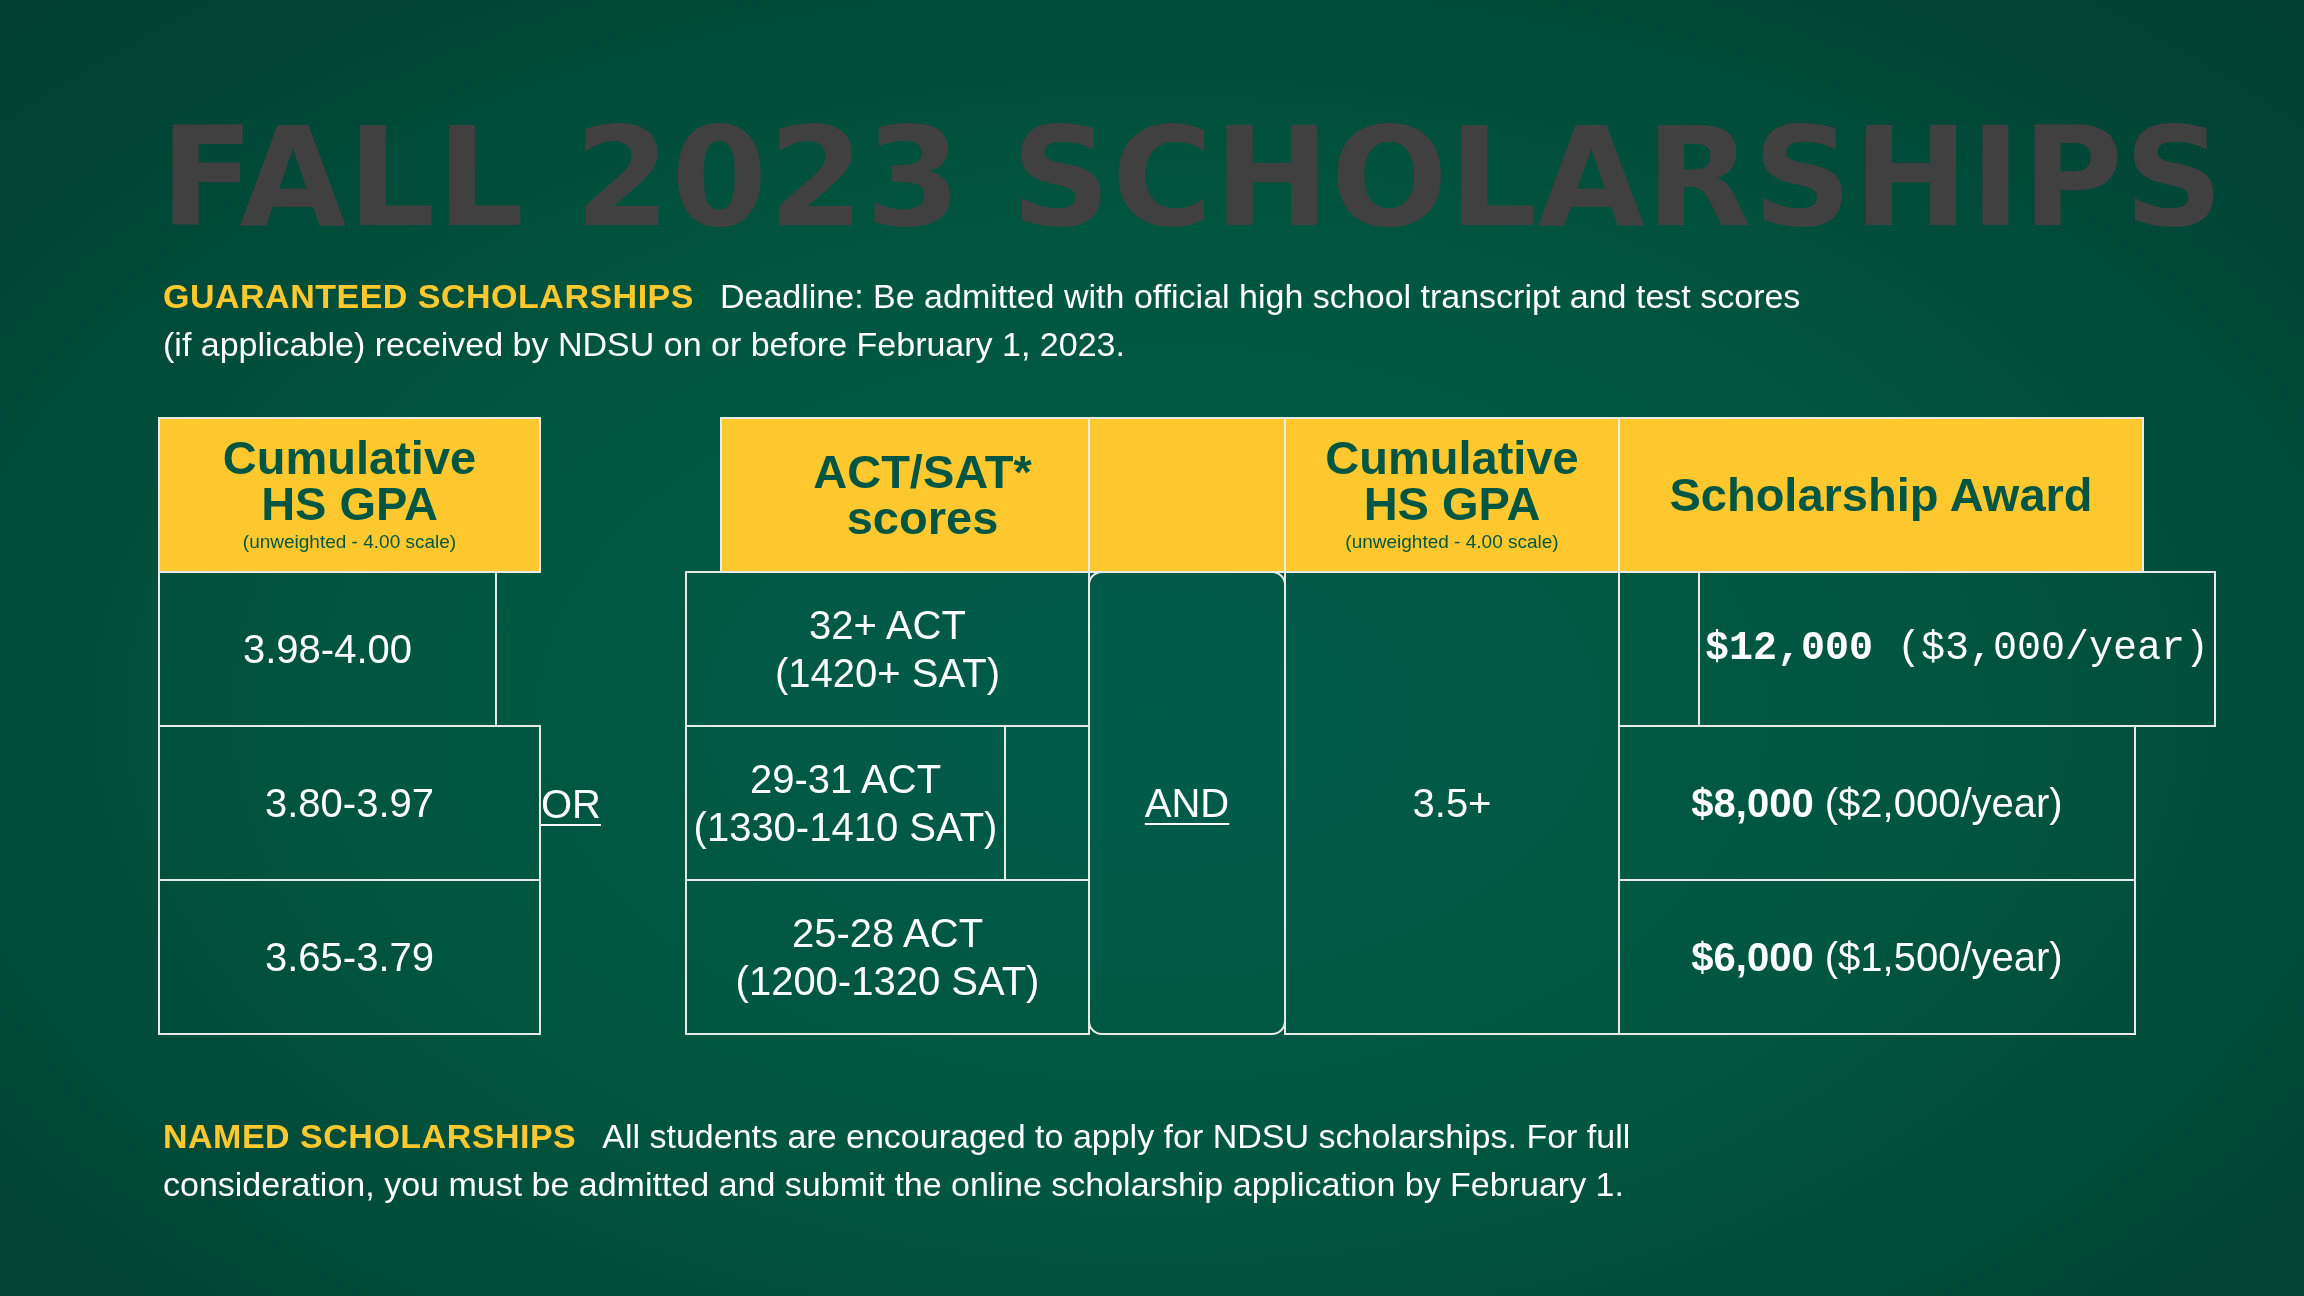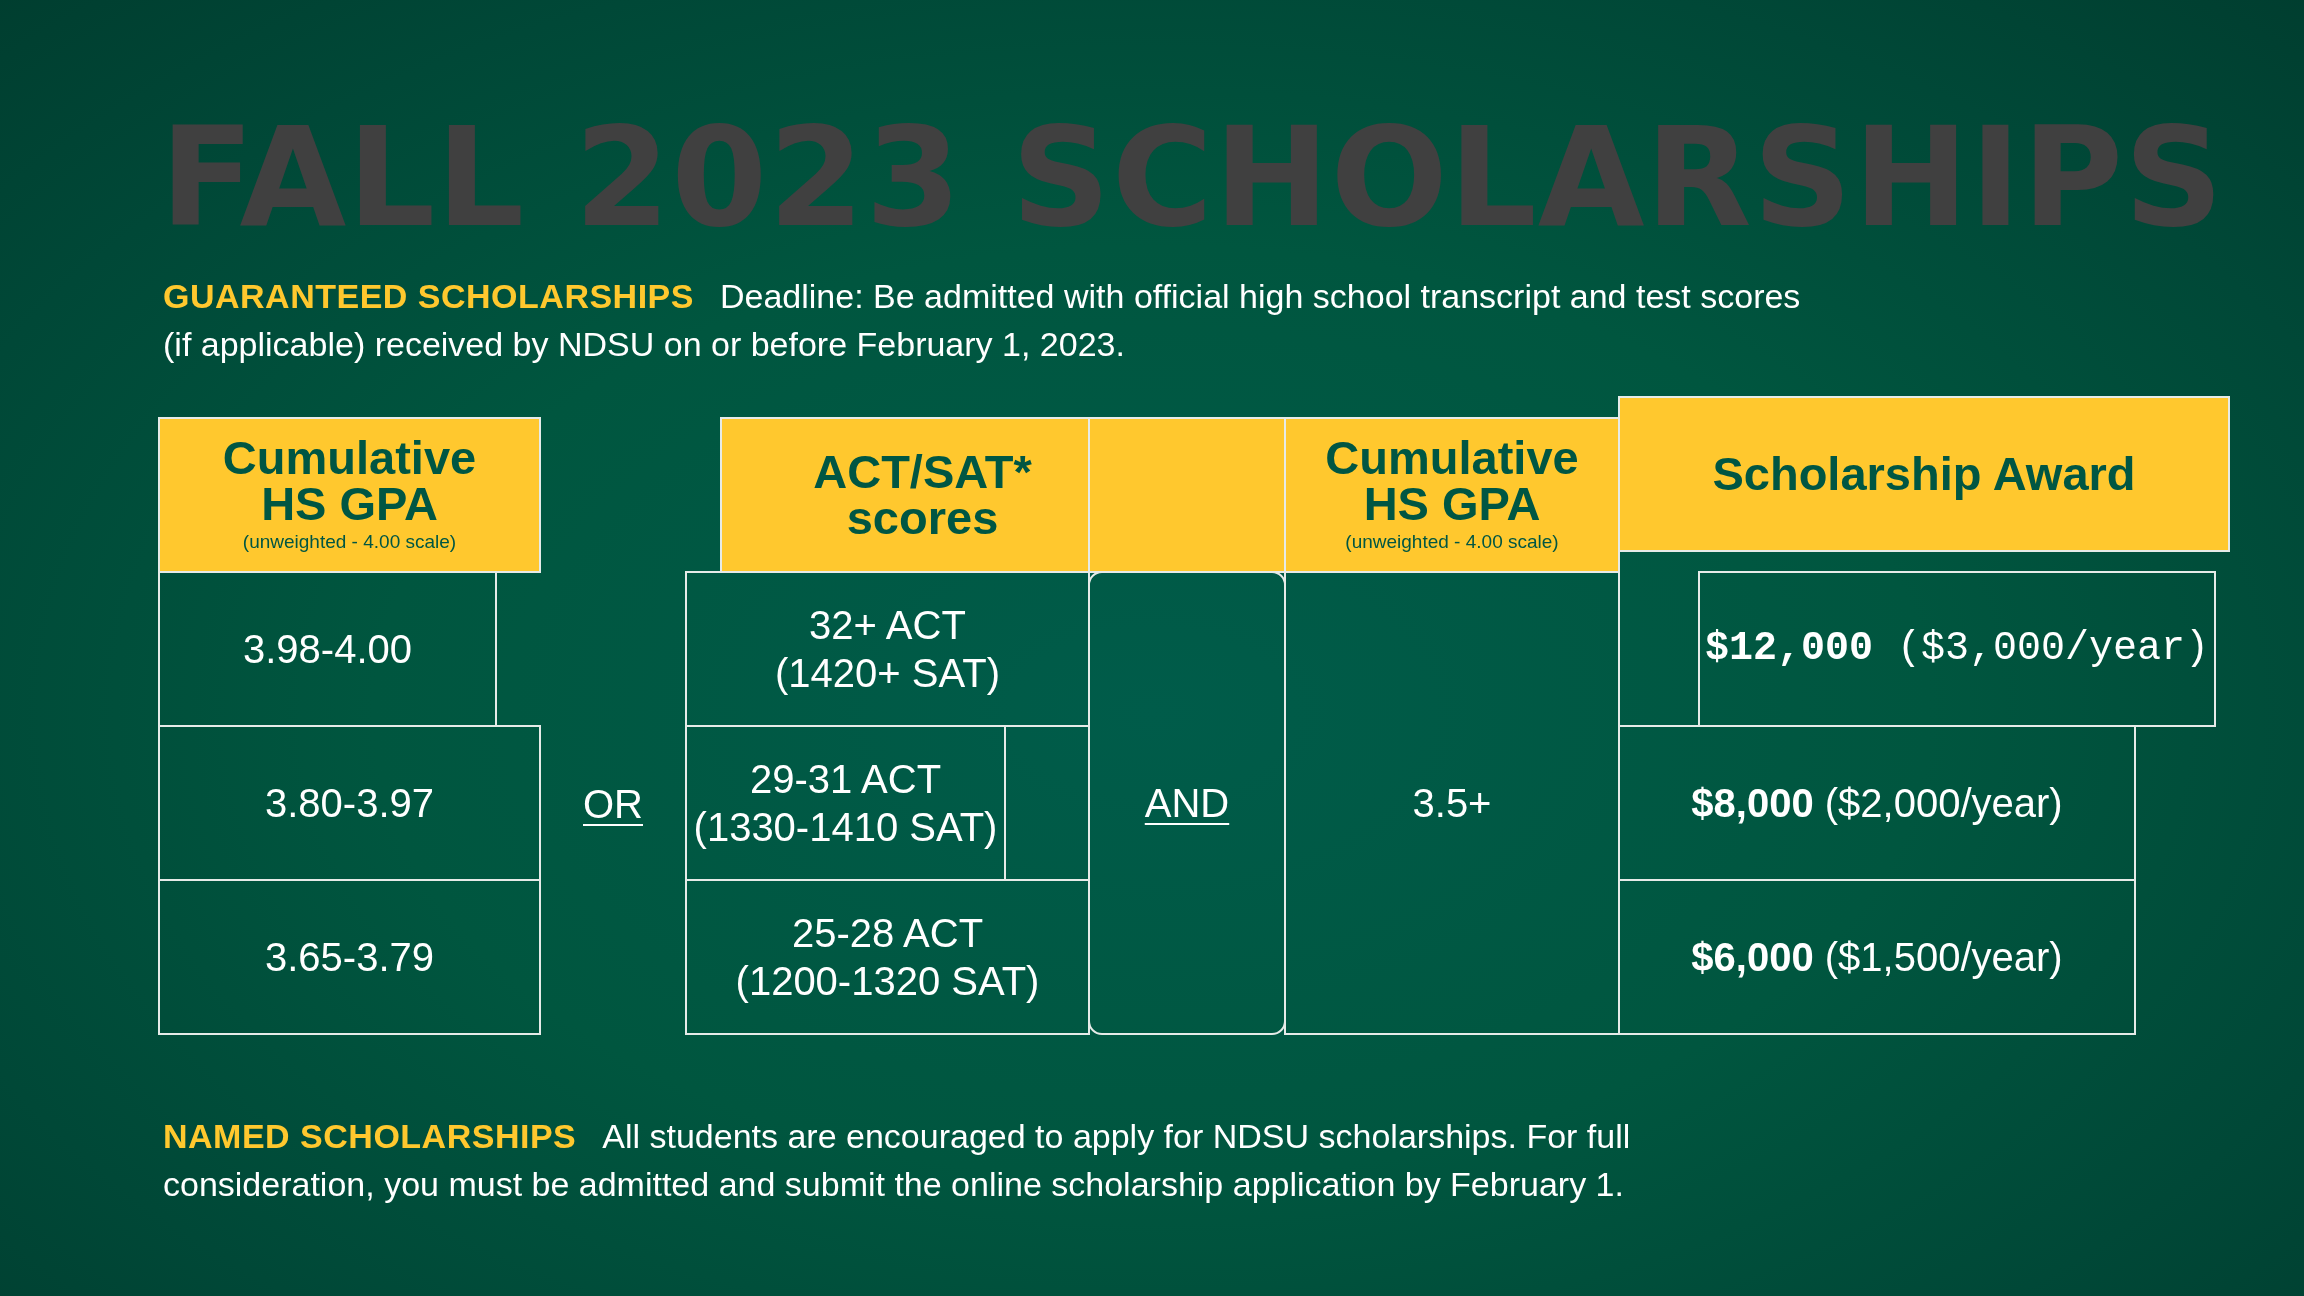--- a/index.html
+++ b/index.html
@@ -33,21 +33,20 @@
     .hdr { background: #ffc82e; color: #005643; font-weight: bold; }
     .hdr .big { font-size: 47px; line-height: 46px; }
     .hdr .small { font-size: 19px; line-height: 26px; font-weight: normal; margin-top: 2px; }
     .body-cell { background: transparent; color: #ffffff; font-size: 40px; line-height: 48px; }
     .award .amt { font-weight: bold; }
     .award .per { font-weight: normal; }
 
     .conn {
       position: absolute; color: #ffffff; font-size: 40px; line-height: 48px;
       text-decoration: underline; text-underline-offset: 6px; text-decoration-thickness: 2px;
-      text-align: center;
     }
   </style>
 </head>
 <body>
 
 <div class="title">FALL 2023 SCHOLARSHIPS</div>
 
 <div class="para para-guaranteed">
   <div>
     <span class="lead">GUARANTEED SCHOLARSHIPS</span><span>Deadline: Be admitted with official high school transcript and test scores</span>
@@ -81,21 +80,21 @@
     <div class="big">scores</div>
   </div>
   <div class="cell hdr" style="left:1088px; top:417px; width:198px; height:156px;">
     <span></span>
   </div>
   <div class="cell hdr" style="left:1284px; top:417px; width:336px; height:156px;">
     <div class="big">Cumulative</div>
     <div class="big">HS GPA</div>
     <div class="small">(unweighted - 4.00 scale)</div>
   </div>
-  <div class="cell hdr" style="left:1618px; top:396px; width:612px; height:156px;">
+  <div class="cell hdr" style="left:1618px; top:417px; width:526px; height:156px;">
     <div class="big">Scholarship Award</div>
   </div>
 
   <div class="cell body-cell" style="left:685px; top:571px; width:405px; height:156px;">
     <div>32+ ACT</div>
     <div>(1420+ SAT)</div>
   </div>
   <div class="cell body-cell" style="left:685px; top:725px; width:321px; height:156px;">
     <div>29-31 ACT</div>
     <div>(1330-1410 SAT)</div>

